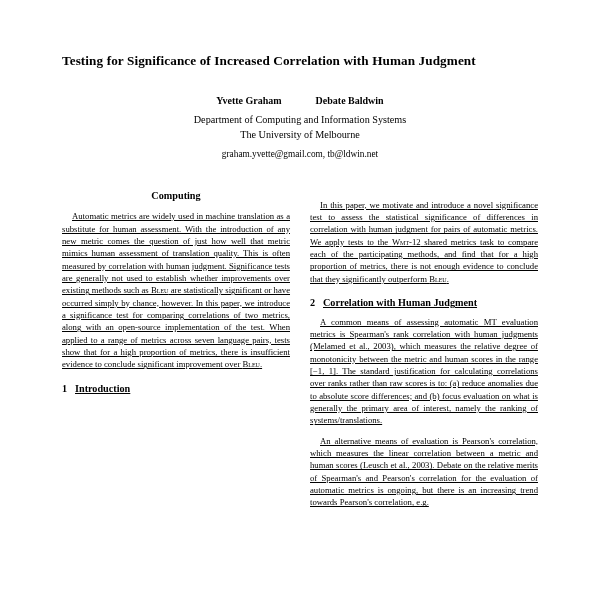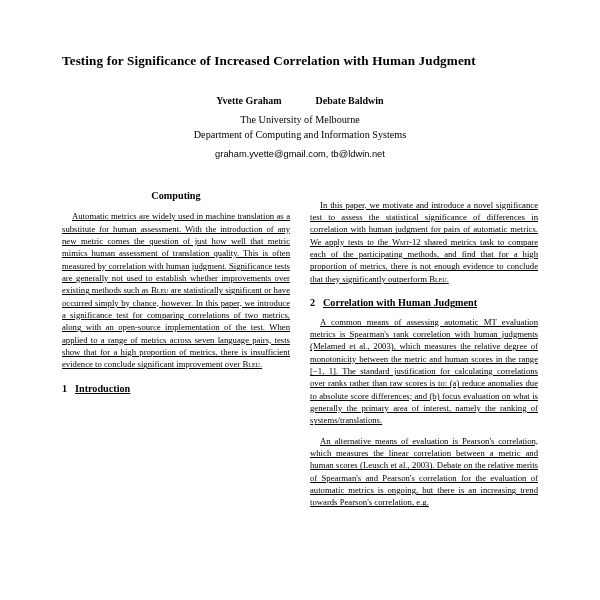--- a/index.html
+++ b/index.html
@@ -42,21 +42,21 @@
   }
   .affil {
     margin-top: 7px;
     text-align: center;
     font-size: 10.2px;
     line-height: 1.45;
   }
   .emails {
     margin-top: 6px;
     text-align: center;
-    font-family: Liberation Sans, sans-serif;
+    font-family: Liberation Serif, serif;
     font-size: 9.3px;
   }
   .columns {
     margin-top: 30px;
     display: flex;
     gap: 20px;
   }
   .col {
     width: 228px;
     font-size: 8.7px;
@@ -107,22 +107,22 @@
   <div class="title">Testing for Significance of Increased Correlation with Human Judgment</div>
 
   <div class="authors">
     <div class="author-row">
       <span>Yvette Graham</span>
       <span>Debate Baldwin</span>
     </div>
   </div>
 
   <div class="affil">
+    <div>Department of Computing and Information Systems</div>
     <div>The University of Melbourne</div>
-    <div>Department of Computing and Information Systems</div>
   </div>
 
   <div class="emails">graham.yvette@gmail.com, tb@ldwin.net</div>
 
   <div class="columns">
 
     <div class="col">
       <div class="abstract-head">Computing</div>
       <p class="para first">Automatic metrics are widely used in machine translation as a substitute for human assessment. With the introduction of any new metric comes the question of just how well that metric mimics human assessment of translation quality. This is often measured by correlation with human judgment. Significance tests are generally not used to establish whether improvements over existing methods such as <span class="sc">Bleu</span> are statistically significant or have occurred simply by chance, however. In this paper, we introduce a significance test for comparing correlations of two metrics, along with an open-source implementation of the test. When applied to a range of metrics across seven language pairs, tests show that for a high proportion of metrics, there is insufficient evidence to conclude significant improvement over <span class="sc">Bleu</span>.</p>
 

